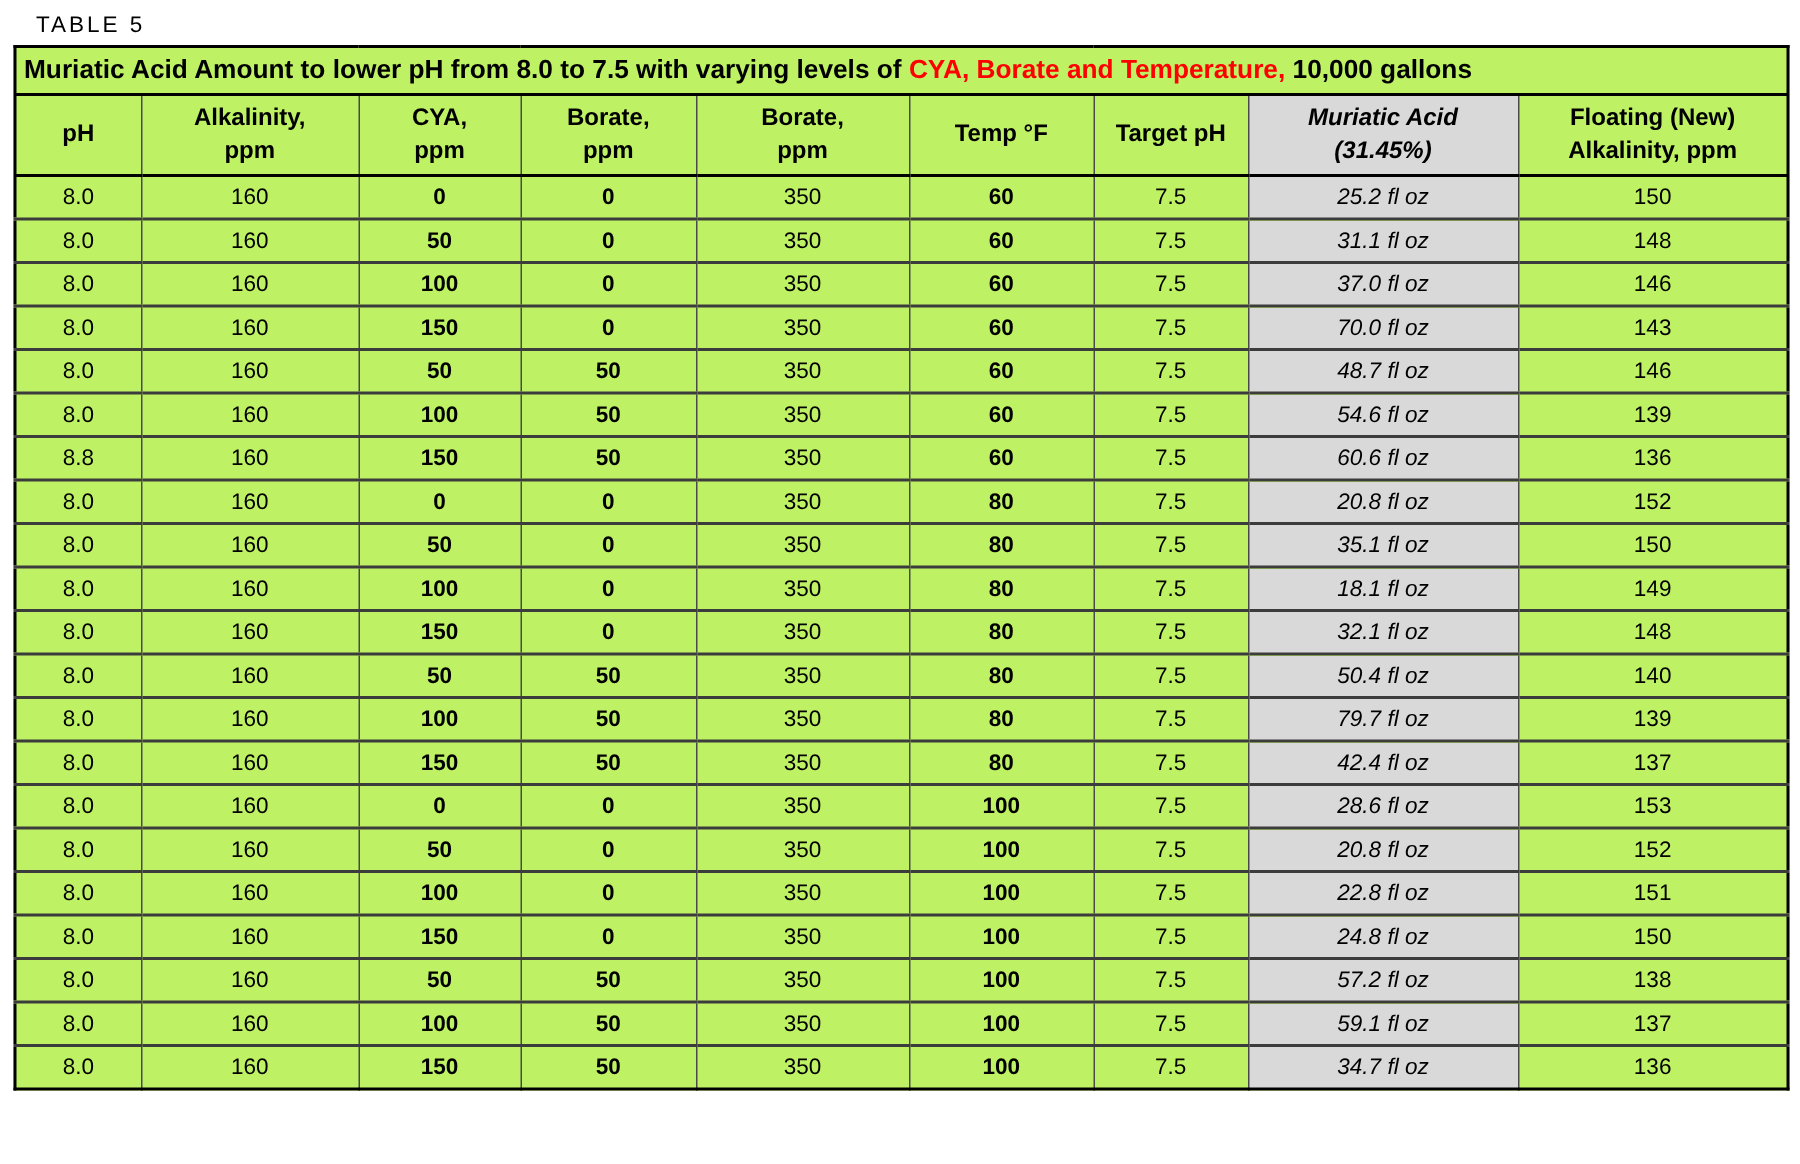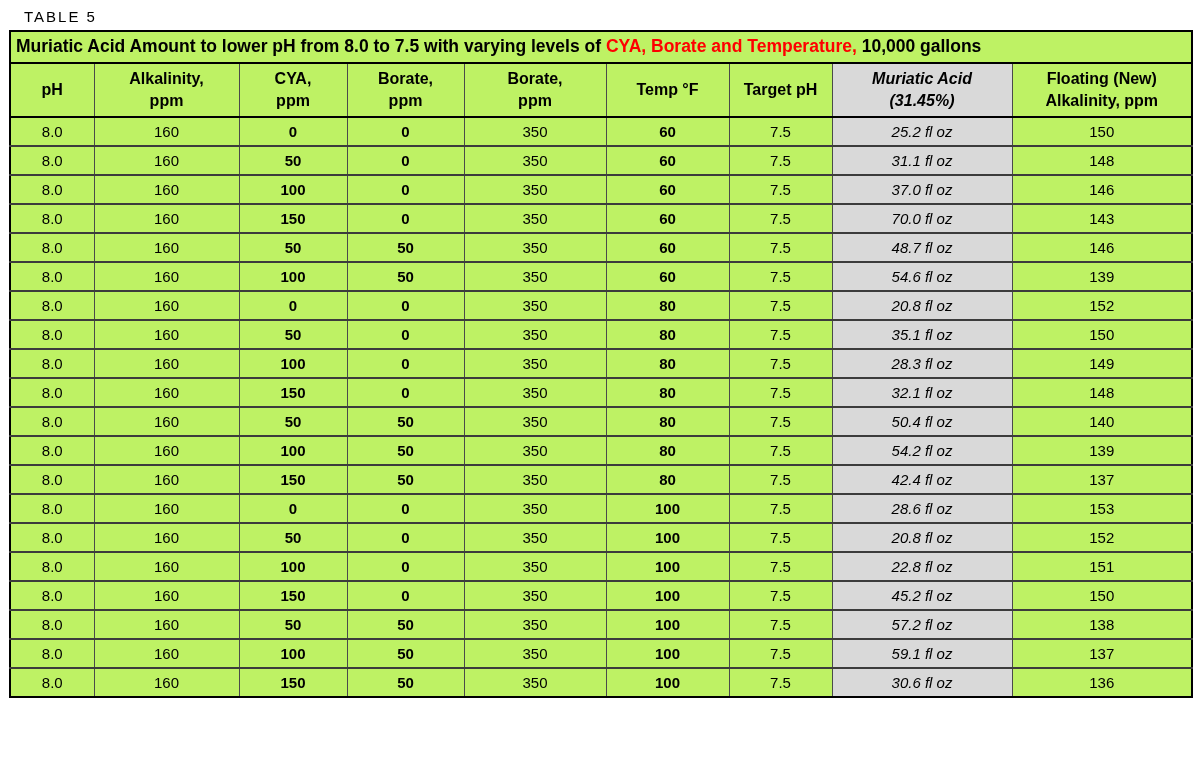--- a/index.html
+++ b/index.html
@@ -170,20 +170,31 @@
           <td class="data-cell">160</td>
           <td class="data-cell bold">100</td>
           <td class="data-cell bold">50</td>
           <td class="data-cell">350</td>
           <td class="data-cell bold">60</td>
           <td class="data-cell">7.5</td>
           <td class="data-cell shaded">54.6 fl oz</td>
           <td class="data-cell">139</td>
         </tr>
         <tr>
+          <td class="data-cell">8.8</td>
+          <td class="data-cell">160</td>
+          <td class="data-cell bold">150</td>
+          <td class="data-cell bold">50</td>
+          <td class="data-cell">350</td>
+          <td class="data-cell bold">60</td>
+          <td class="data-cell">7.5</td>
+          <td class="data-cell shaded">60.6 fl oz</td>
+          <td class="data-cell">136</td>
+        </tr>
+        <tr>
           <td class="data-cell">8.0</td>
           <td class="data-cell">160</td>
           <td class="data-cell bold">0</td>
           <td class="data-cell bold">0</td>
           <td class="data-cell">350</td>
           <td class="data-cell bold">80</td>
           <td class="data-cell">7.5</td>
           <td class="data-cell shaded">20.8 fl oz</td>
           <td class="data-cell">152</td>
         </tr>
@@ -199,21 +210,21 @@
           <td class="data-cell">150</td>
         </tr>
         <tr>
           <td class="data-cell">8.0</td>
           <td class="data-cell">160</td>
           <td class="data-cell bold">100</td>
           <td class="data-cell bold">0</td>
           <td class="data-cell">350</td>
           <td class="data-cell bold">80</td>
           <td class="data-cell">7.5</td>
-          <td class="data-cell shaded">28.3 fl oz</td>
+          <td class="data-cell shaded">18.1 fl oz</td>
           <td class="data-cell">149</td>
         </tr>
         <tr>
           <td class="data-cell">8.0</td>
           <td class="data-cell">160</td>
           <td class="data-cell bold">150</td>
           <td class="data-cell bold">0</td>
           <td class="data-cell">350</td>
           <td class="data-cell bold">80</td>
           <td class="data-cell">7.5</td>
@@ -232,21 +243,21 @@
           <td class="data-cell">140</td>
         </tr>
         <tr>
           <td class="data-cell">8.0</td>
           <td class="data-cell">160</td>
           <td class="data-cell bold">100</td>
           <td class="data-cell bold">50</td>
           <td class="data-cell">350</td>
           <td class="data-cell bold">80</td>
           <td class="data-cell">7.5</td>
-          <td class="data-cell shaded">54.2 fl oz</td>
+          <td class="data-cell shaded">79.7 fl oz</td>
           <td class="data-cell">139</td>
         </tr>
         <tr>
           <td class="data-cell">8.0</td>
           <td class="data-cell">160</td>
           <td class="data-cell bold">150</td>
           <td class="data-cell bold">50</td>
           <td class="data-cell">350</td>
           <td class="data-cell bold">80</td>
           <td class="data-cell">7.5</td>
@@ -287,21 +298,21 @@
           <td class="data-cell">151</td>
         </tr>
         <tr>
           <td class="data-cell">8.0</td>
           <td class="data-cell">160</td>
           <td class="data-cell bold">150</td>
           <td class="data-cell bold">0</td>
           <td class="data-cell">350</td>
           <td class="data-cell bold">100</td>
           <td class="data-cell">7.5</td>
-          <td class="data-cell shaded">45.2 fl oz</td>
+          <td class="data-cell shaded">24.8 fl oz</td>
           <td class="data-cell">150</td>
         </tr>
         <tr>
           <td class="data-cell">8.0</td>
           <td class="data-cell">160</td>
           <td class="data-cell bold">50</td>
           <td class="data-cell bold">50</td>
           <td class="data-cell">350</td>
           <td class="data-cell bold">100</td>
           <td class="data-cell">7.5</td>
@@ -320,18 +331,18 @@
           <td class="data-cell">137</td>
         </tr>
         <tr>
           <td class="data-cell">8.0</td>
           <td class="data-cell">160</td>
           <td class="data-cell bold">150</td>
           <td class="data-cell bold">50</td>
           <td class="data-cell">350</td>
           <td class="data-cell bold">100</td>
           <td class="data-cell">7.5</td>
-          <td class="data-cell shaded">30.6 fl oz</td>
+          <td class="data-cell shaded">34.7 fl oz</td>
           <td class="data-cell">136</td>
         </tr>
       </tbody>
   </table>
 </div>
 
 </body></html>

